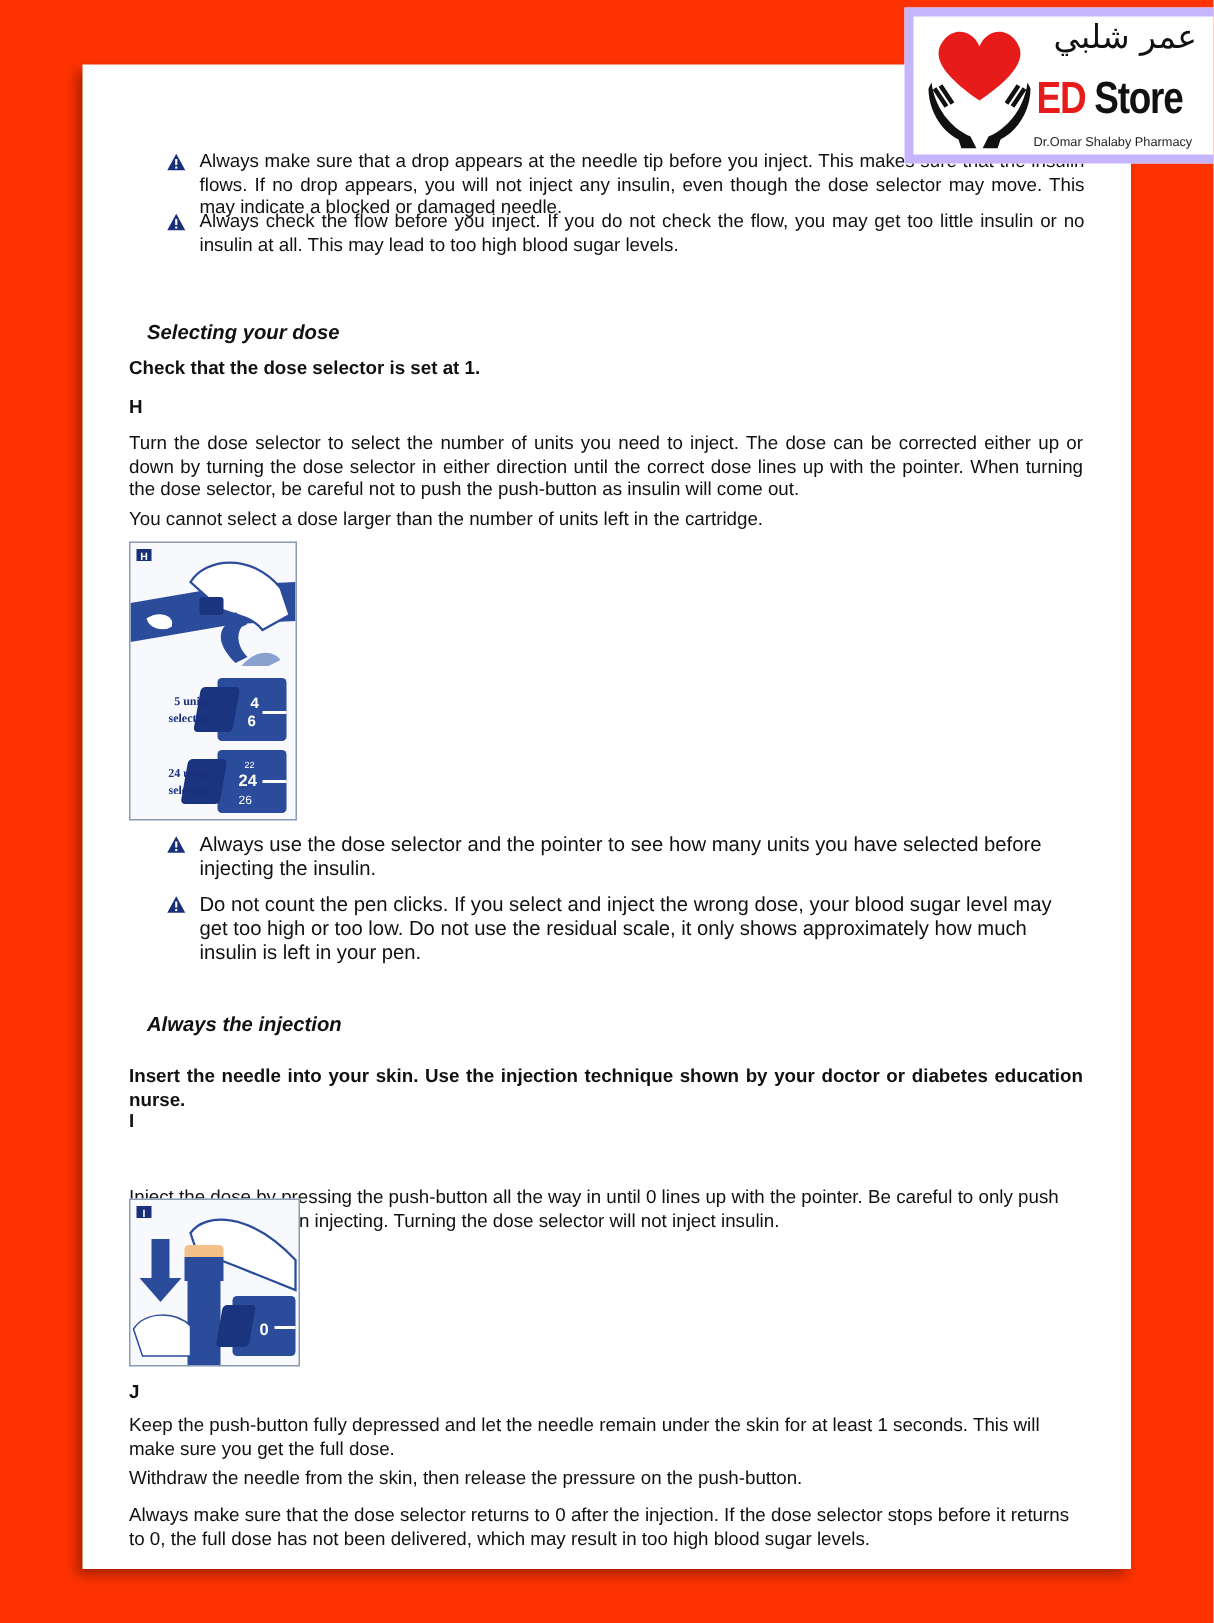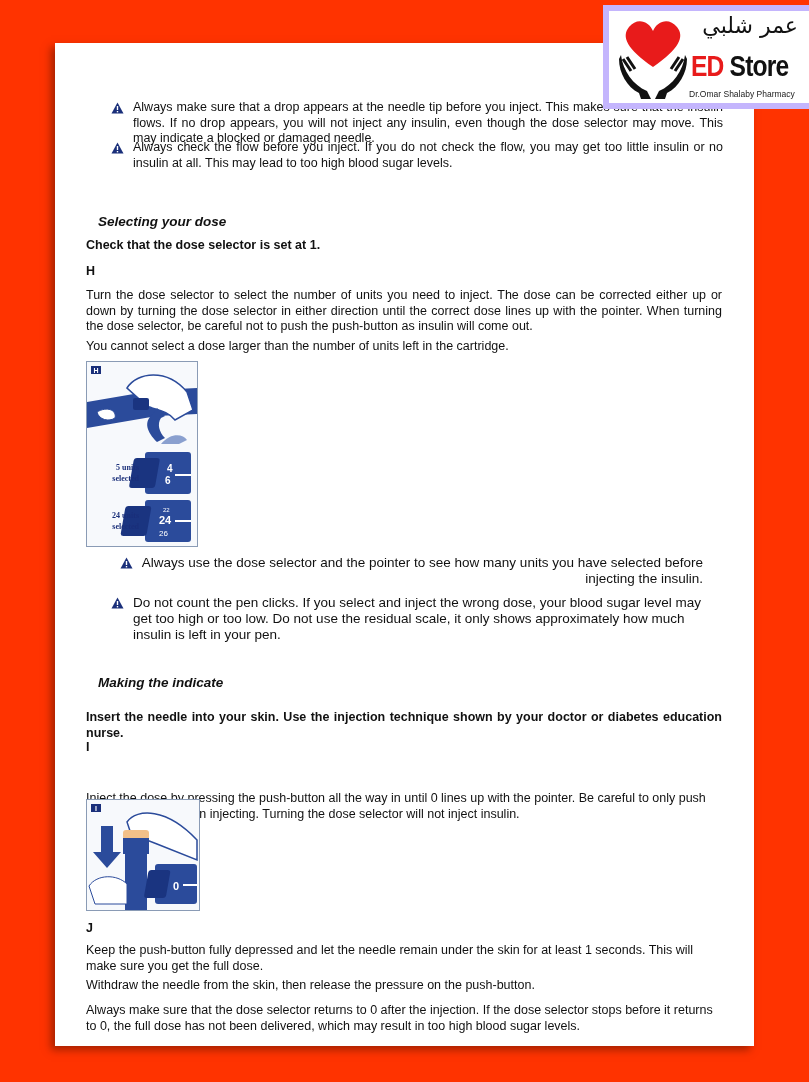--- a/index.html
+++ b/index.html
@@ -131,42 +131,42 @@
         <text x="72" y="162" font-size="11" fill="#fff" font-family="Liberation Sans, sans-serif" font-weight="bold">24</text>
         <text x="72" y="174" font-size="8" fill="#fff" font-family="Liberation Sans, sans-serif">26</text>
         <rect x="88" y="158" width="16" height="2" fill="#fff"></rect>
         <text x="52" y="108" font-size="8" fill="#1a2f7a" text-anchor="end" font-family="Liberation Serif, serif" font-weight="bold">5 units</text>
         <text x="52" y="119" font-size="8" fill="#1a2f7a" text-anchor="end" font-family="Liberation Serif, serif" font-weight="bold">selected</text>
         <text x="52" y="156" font-size="8" fill="#1a2f7a" text-anchor="end" font-family="Liberation Serif, serif" font-weight="bold">24 units</text>
         <text x="52" y="167" font-size="8" fill="#1a2f7a" text-anchor="end" font-family="Liberation Serif, serif" font-weight="bold">selected</text>
       </svg>
     </div>
 
-    <div class="warn" style="top:512px; font-size:13.5px; line-height:16px;text-align:right;">
+    <div class="warn" style="top:512px; font-size:13.5px; line-height:16px;">
       <span class="tri">
         <svg width="13" height="12" viewBox="0 0 13 12">
             <path d="M6.5 0.5 L12.5 11.5 L0.5 11.5 Z" fill="#1a2f7a"></path>
             <rect x="5.8" y="4" width="1.4" height="4" fill="#fff"></rect>
             <rect x="5.8" y="9" width="1.4" height="1.4" fill="#fff"></rect>
           </svg>
       </span>
       <span class="txt" style="max-width:570px;">Always use the dose selector and the pointer to see how many units you have selected before injecting the insulin.</span>
     </div>
     <div class="warn" style="top:552px; font-size:13.5px; line-height:16px;">
       <span class="tri">
         <svg width="13" height="12" viewBox="0 0 13 12">
             <path d="M6.5 0.5 L12.5 11.5 L0.5 11.5 Z" fill="#1a2f7a"></path>
             <rect x="5.8" y="4" width="1.4" height="4" fill="#fff"></rect>
             <rect x="5.8" y="9" width="1.4" height="1.4" fill="#fff"></rect>
           </svg>
       </span>
       <span class="txt" style="max-width:590px;">Do not count the pen clicks. If you select and inject the wrong dose, your blood sugar level may get too high or too low. Do not use the residual scale, it only shows approximately how much insulin is left in your pen.</span>
     </div>
 
-    <div class="abs heading" style="top:632px;">Making the indicate</div>
+    <div class="abs heading" style="top:632px;">Always the injection</div>
     <div class="abs bold justify" style="top:667px;">Insert the needle into your skin.  Use the injection technique shown by your doctor or diabetes education nurse.</div>
     <div class="abs bold" style="top:697px;">I</div>
     <div class="abs" style="top:704px;margin-top:44px;">Inject the dose by pressing the push-button all the way in until 0 lines up with the pointer. Be careful to only push the push-button when injecting. Turning the dose selector will not inject insulin.</div>
 
     <div class="fig" style="top:756px; width:112px; height:110px;">
       <svg width="112" height="110" viewBox="0 0 112 110" style="position:absolute;left:0;top:0;">
         <rect x="4" y="4" width="10" height="8" fill="#1a2f7a"></rect>
         <text x="9" y="11" font-size="7" fill="#fff" text-anchor="middle" font-family="Liberation Sans, sans-serif" font-weight="bold">I</text>
         <path d="M14 26 L14 52 L6 52 L20 68 L34 52 L26 52 L26 26 Z" fill="#2b4b9b"></path>
         <path d="M40 22 C50 8 80 8 110 40 L110 60 L70 44 L44 34 Z" fill="#fff" stroke="#2b4b9b" stroke-width="1.5"></path>

